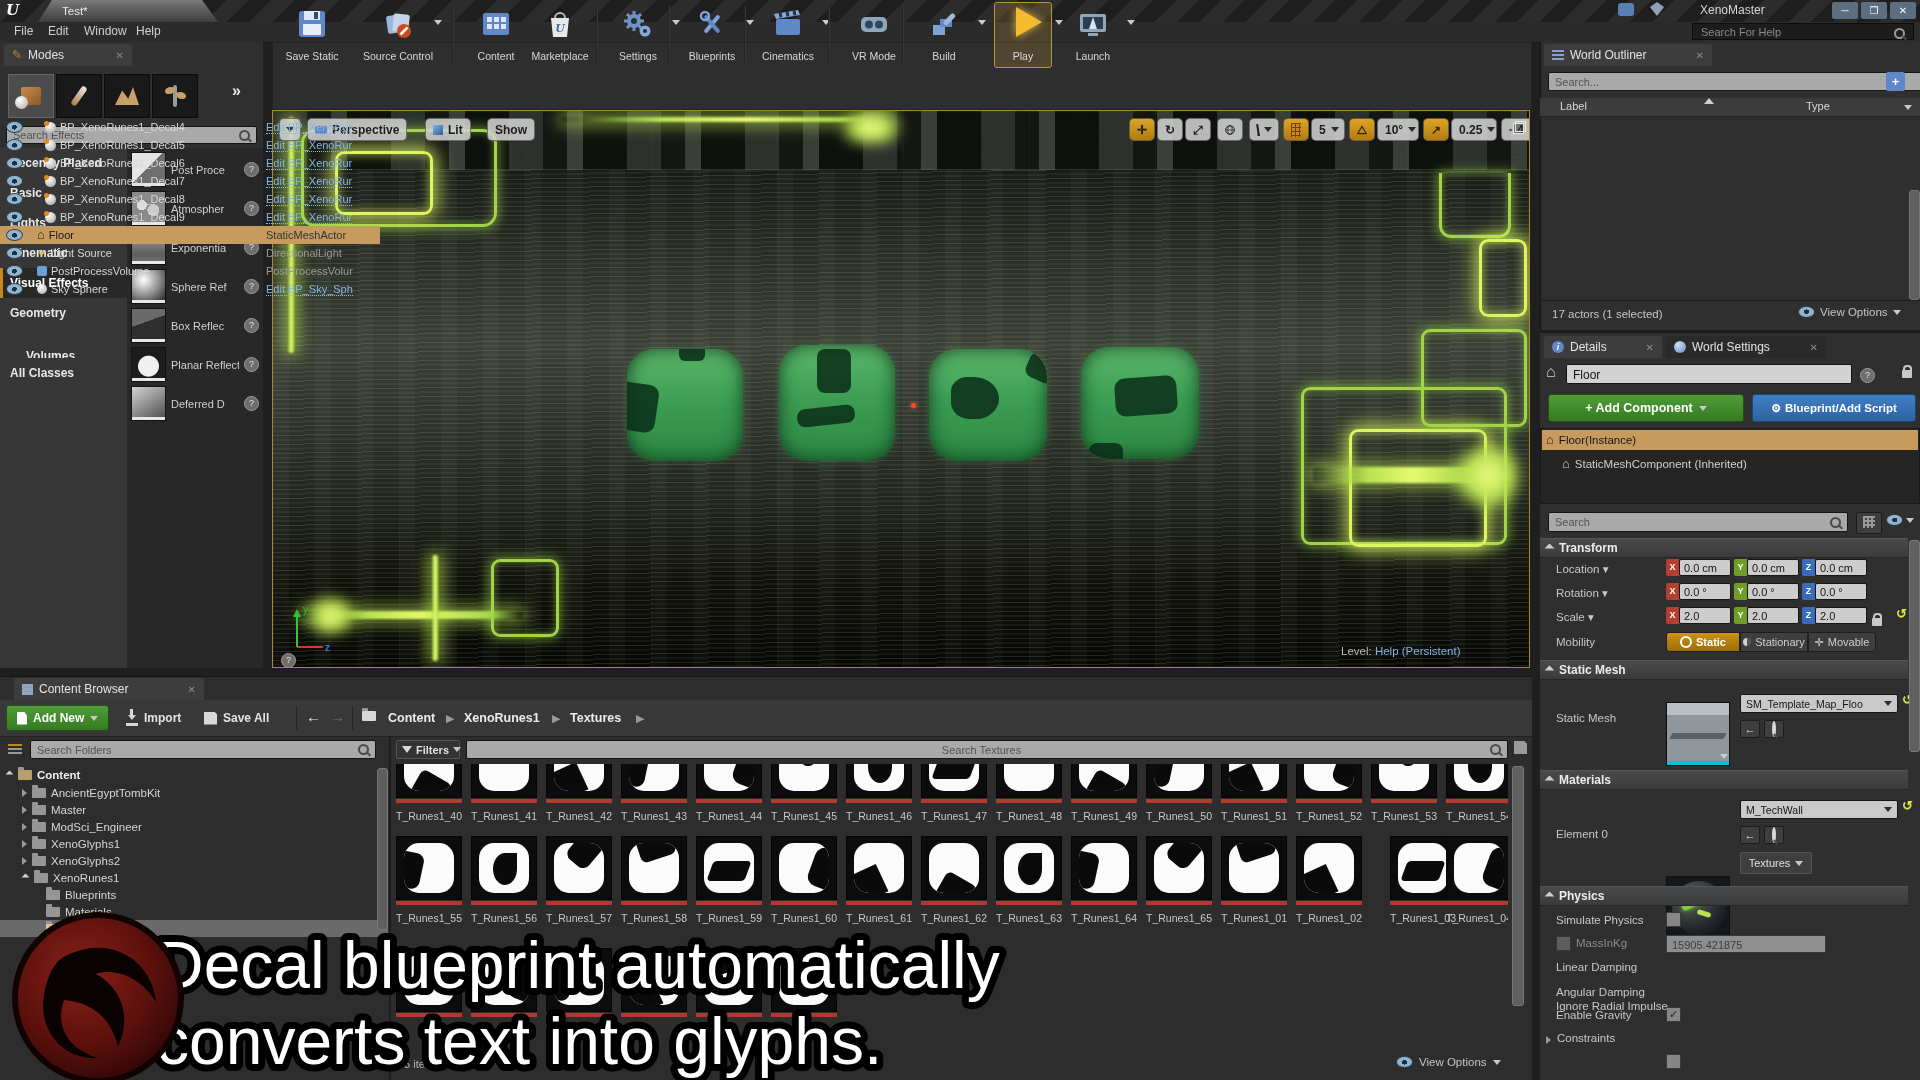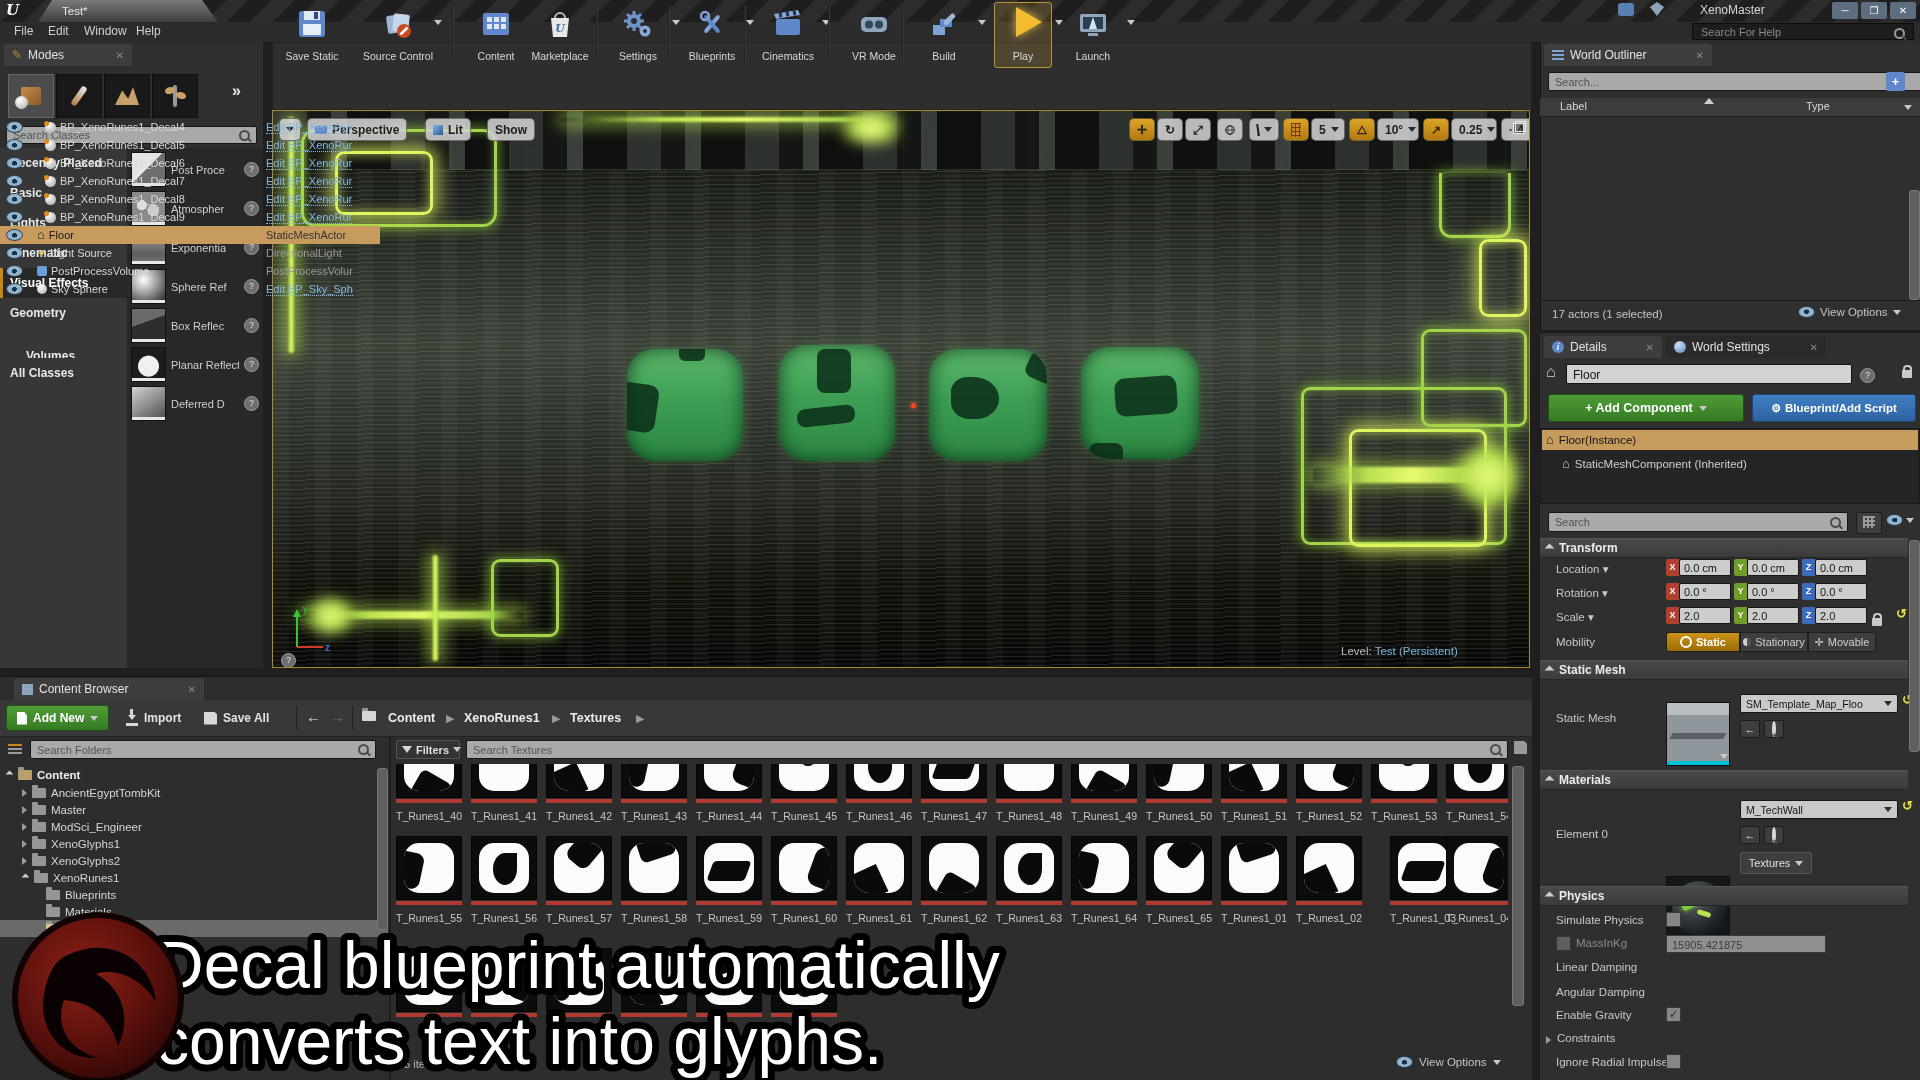--- a/index.html
+++ b/index.html
@@ -189,21 +189,21 @@
     <div style="width:24px;height:18px;background:#c9a06a;clip-path:polygon(0 100%,30% 20%,55% 65%,75% 0,100% 100%);"></div>
   </div>
   <div class="abs modetab" style="left:152px;top:74px;">
     <div style="width:4px;height:22px;background:#9a9a9a;border-radius:2px;position:relative;">
       <div style="position:absolute;left:-8px;top:2px;width:10px;height:7px;background:#c9a06a;border-radius:60% 40% 60% 40%;"></div>
       <div style="position:absolute;left:3px;top:7px;width:10px;height:7px;background:#c9a06a;border-radius:40% 60% 40% 60%;"></div>
     </div>
   </div>
   <div class="abs" style="left:232px;top:82px;color:#e8e8e8;font-size:16px;font-weight:bold;">»</div>
   <div class="abs searchbox" style="left:6px;top:126px;width:251px;height:18px;">
-    <span class="ph">Search Classes</span>
+    <span class="ph">Search Effects</span>
     <span class="mag"></span>
   </div>
 
   <div class="abs" style="left:0;top:148px;width:127px;height:520px;background:#373737;"></div>
   <div class="abs" style="left:127px;top:148px;width:136px;height:520px;background:#282828;"></div>
   <div class="abs catrow" style="top:148px;">Recently Placed</div>
   <div class="abs catrow" style="top:178px;">Basic</div>
   <div class="abs catrow" style="top:208px;">Lights</div>
   <div class="abs catrow" style="top:238px;">Cinematic</div>
   <div class="abs catrow sel" style="top:268px;">Visual Effects</div>
@@ -478,21 +478,21 @@
     <svg class="abs" style="left:6px;top:488px;" width="56" height="62">
       <line x1="18" y1="48" x2="18" y2="16" stroke="#35c435" stroke-width="2"></line>
       <polygon points="18,10 14,18 22,18" fill="#35c435"></polygon>
       <text x="24" y="14" fill="#35c435" font-size="10">y</text>
       <line x1="18" y1="48" x2="44" y2="48" stroke="#d43a2a" stroke-width="2"></line>
       <text x="46" y="52" fill="#4a6fd4" font-size="10" font-weight="bold">z</text>
     </svg>
     <div class="abs qbadge" style="left:8px;top:542px;">?</div>
     <div class="abs lvltext" style="left:1068px;top:534px;">
       <span>Level:</span>
-      <span class="lvlname">Test (Persistent)</span>
+      <span class="lvlname">Help (Persistent)</span>
     </div>
   </div>
 
   <div class="abs cbrowser"></div>
   <div class="abs paneltab" style="left:14px;top:678px;width:190px;height:22px;">
     <span style="width:11px;height:11px;background:linear-gradient(#8fa6bd 3px,transparent 3px),linear-gradient(90deg,#8fa6bd 3px,transparent 3px);background-size:4px 4px;background-color:#5f87c9;"></span>
     <span>Content Browser</span>
     <span style="margin-left:auto;color:#8a8a8a;font-size:10px;">✕</span>
   </div>
   <div class="abs" style="left:0;top:700px;width:1532px;height:36px;background:#383838;border-bottom:1px solid #222;"></div>
@@ -533,21 +533,21 @@
   </div>
   <div class="abs searchbox" style="left:30px;top:740px;width:346px;height:19px;">
     <span class="ph">Search Folders</span>
       <span class="mag"></span>
   </div>
   <div class="abs" style="left:396px;top:740px;width:64px;height:19px;background:#333;border:1px solid #555;border-radius:2px;display:flex;align-items:center;gap:4px;padding:0 5px;box-sizing:border-box;">
     <span style="width:0;height:0;border-left:5px solid transparent;border-right:5px solid transparent;border-top:7px solid #d8d8d8;"></span>
     <span style="font-size:11px;color:#e0e0e0;font-weight:bold;">Filters</span>
     <span class="caret"></span>
   </div>
-  <div class="abs searchbox" style="left:466px;top:740px;width:1042px;height:19px;">
+  <div class="abs searchbox" style="left:466px;top:740px;width:1042px;height:19px;text-align:center;">
     <span class="ph">Search Textures</span>
       <span class="mag"></span>
   </div>
   <div class="abs" style="left:1514px;top:741px;width:13px;height:13px;background:#9a9a9a;clip-path:polygon(0 0,78% 0,100% 22%,100% 100%,0 100%);"></div>
 
   <div class="abs treerow" style="top:766px;padding-left:6px;">
     <span class="coltri" style="transform:rotate(45deg) scale(.8);"></span>
     <span class="folder" style="background:#b8a06a;"></span>
     <span style="font-weight:bold;color:#eee;">Content</span>
   </div>
@@ -1110,21 +1110,21 @@
   <div class="abs dtl-lbl" style="left:1556px;top:961px;">Linear Damping</div>
 
   <div class="abs dtl-lbl" style="left:1556px;top:986px;">Angular Damping</div>
 
   <div class="abs dtl-lbl" style="left:1556px;top:1009px;">Enable Gravity</div>
   <div class="abs cb" style="left:1666px;top:1007px;">✓</div>
   <div class="abs" style="left:1546px;top:1032px;display:flex;align-items:flex-end;gap:6px;">
     <span class="tri-right"></span>
     <span class="dtl-lbl">Constraints</span>
   </div>
-  <div class="abs dtl-lbl" style="left:1556px;top:1056px;">Ignore Radial Impulse</div>
+  <div class="abs dtl-lbl" style="left:1556px;top:1000px;">Ignore Radial Impulse</div>
   <div class="abs cb" style="left:1666px;top:1054px;"></div>
   <div class="abs scrollthumb" style="left:1909px;top:540px;width:9px;height:210px;"></div>
 
   <svg class="abs" style="left:10px;top:910px;z-index:60;" width="176" height="176" viewBox="0 0 176 176">
     <defs>
         <radialGradient id="lg" cx="40%" cy="35%" r="75%">
           <stop offset="0%" stop-color="#8a2018"></stop>
           <stop offset="60%" stop-color="#5a100c"></stop>
           <stop offset="100%" stop-color="#2a0604"></stop>
         </radialGradient>

